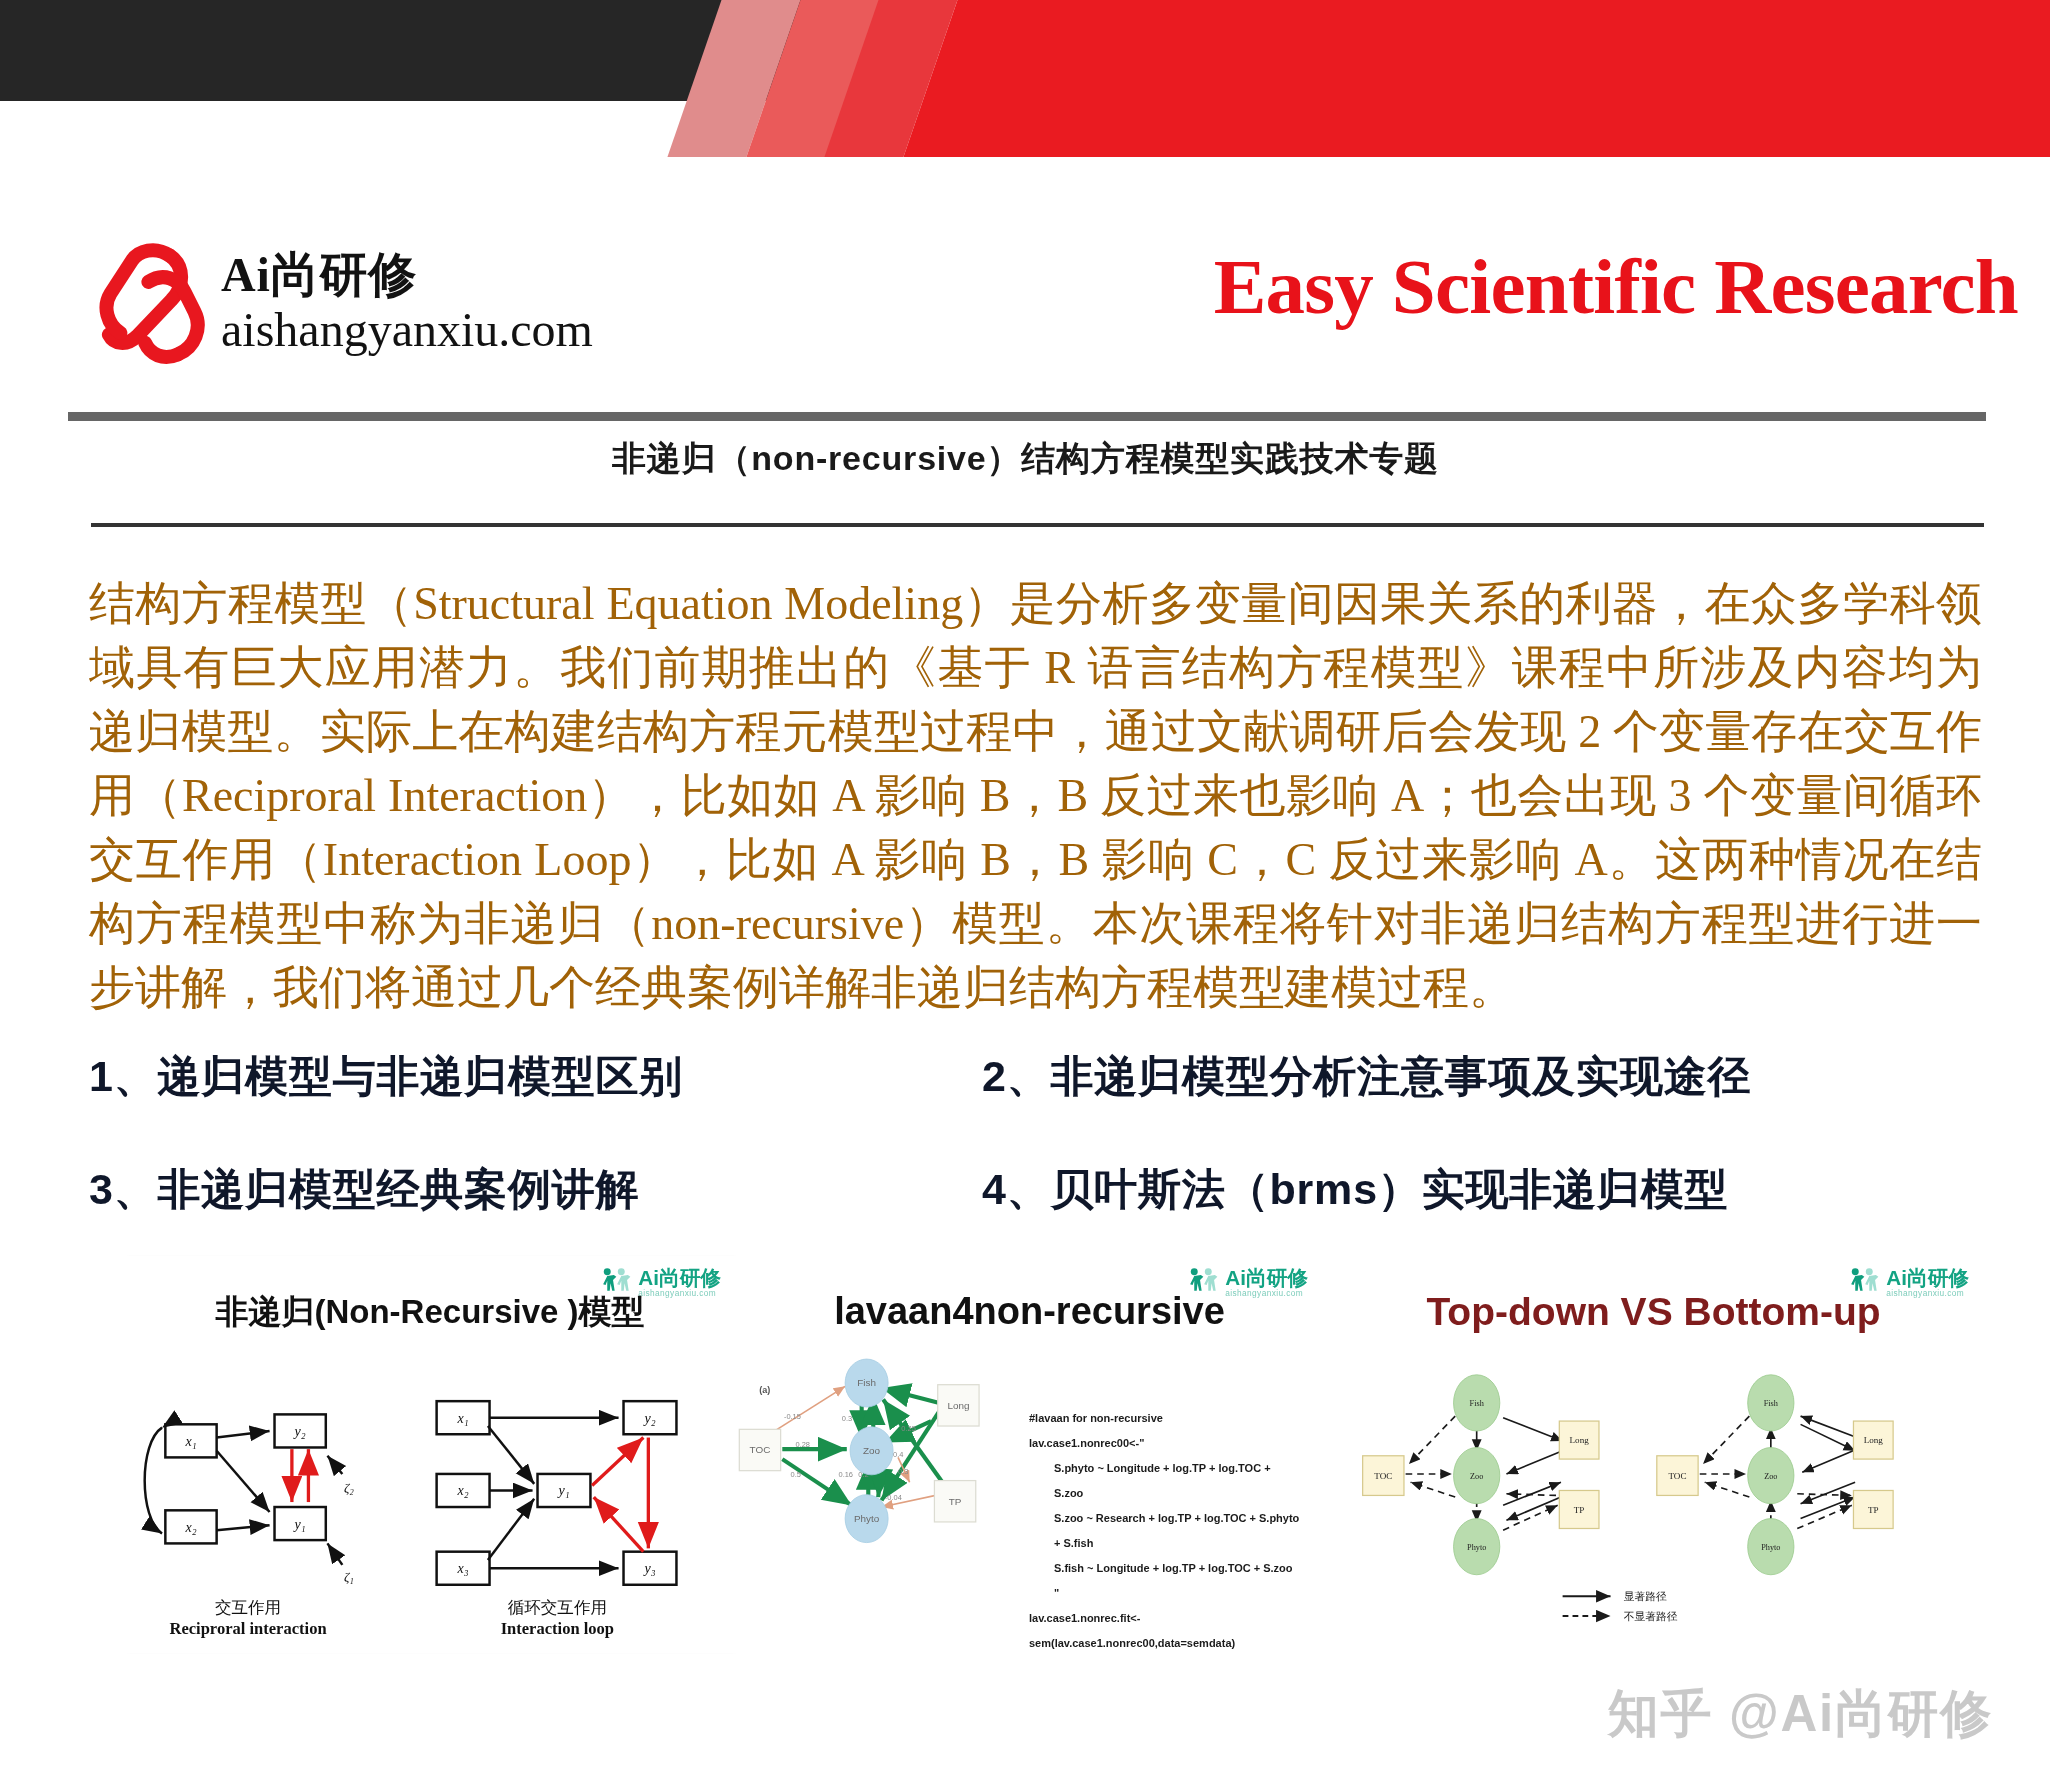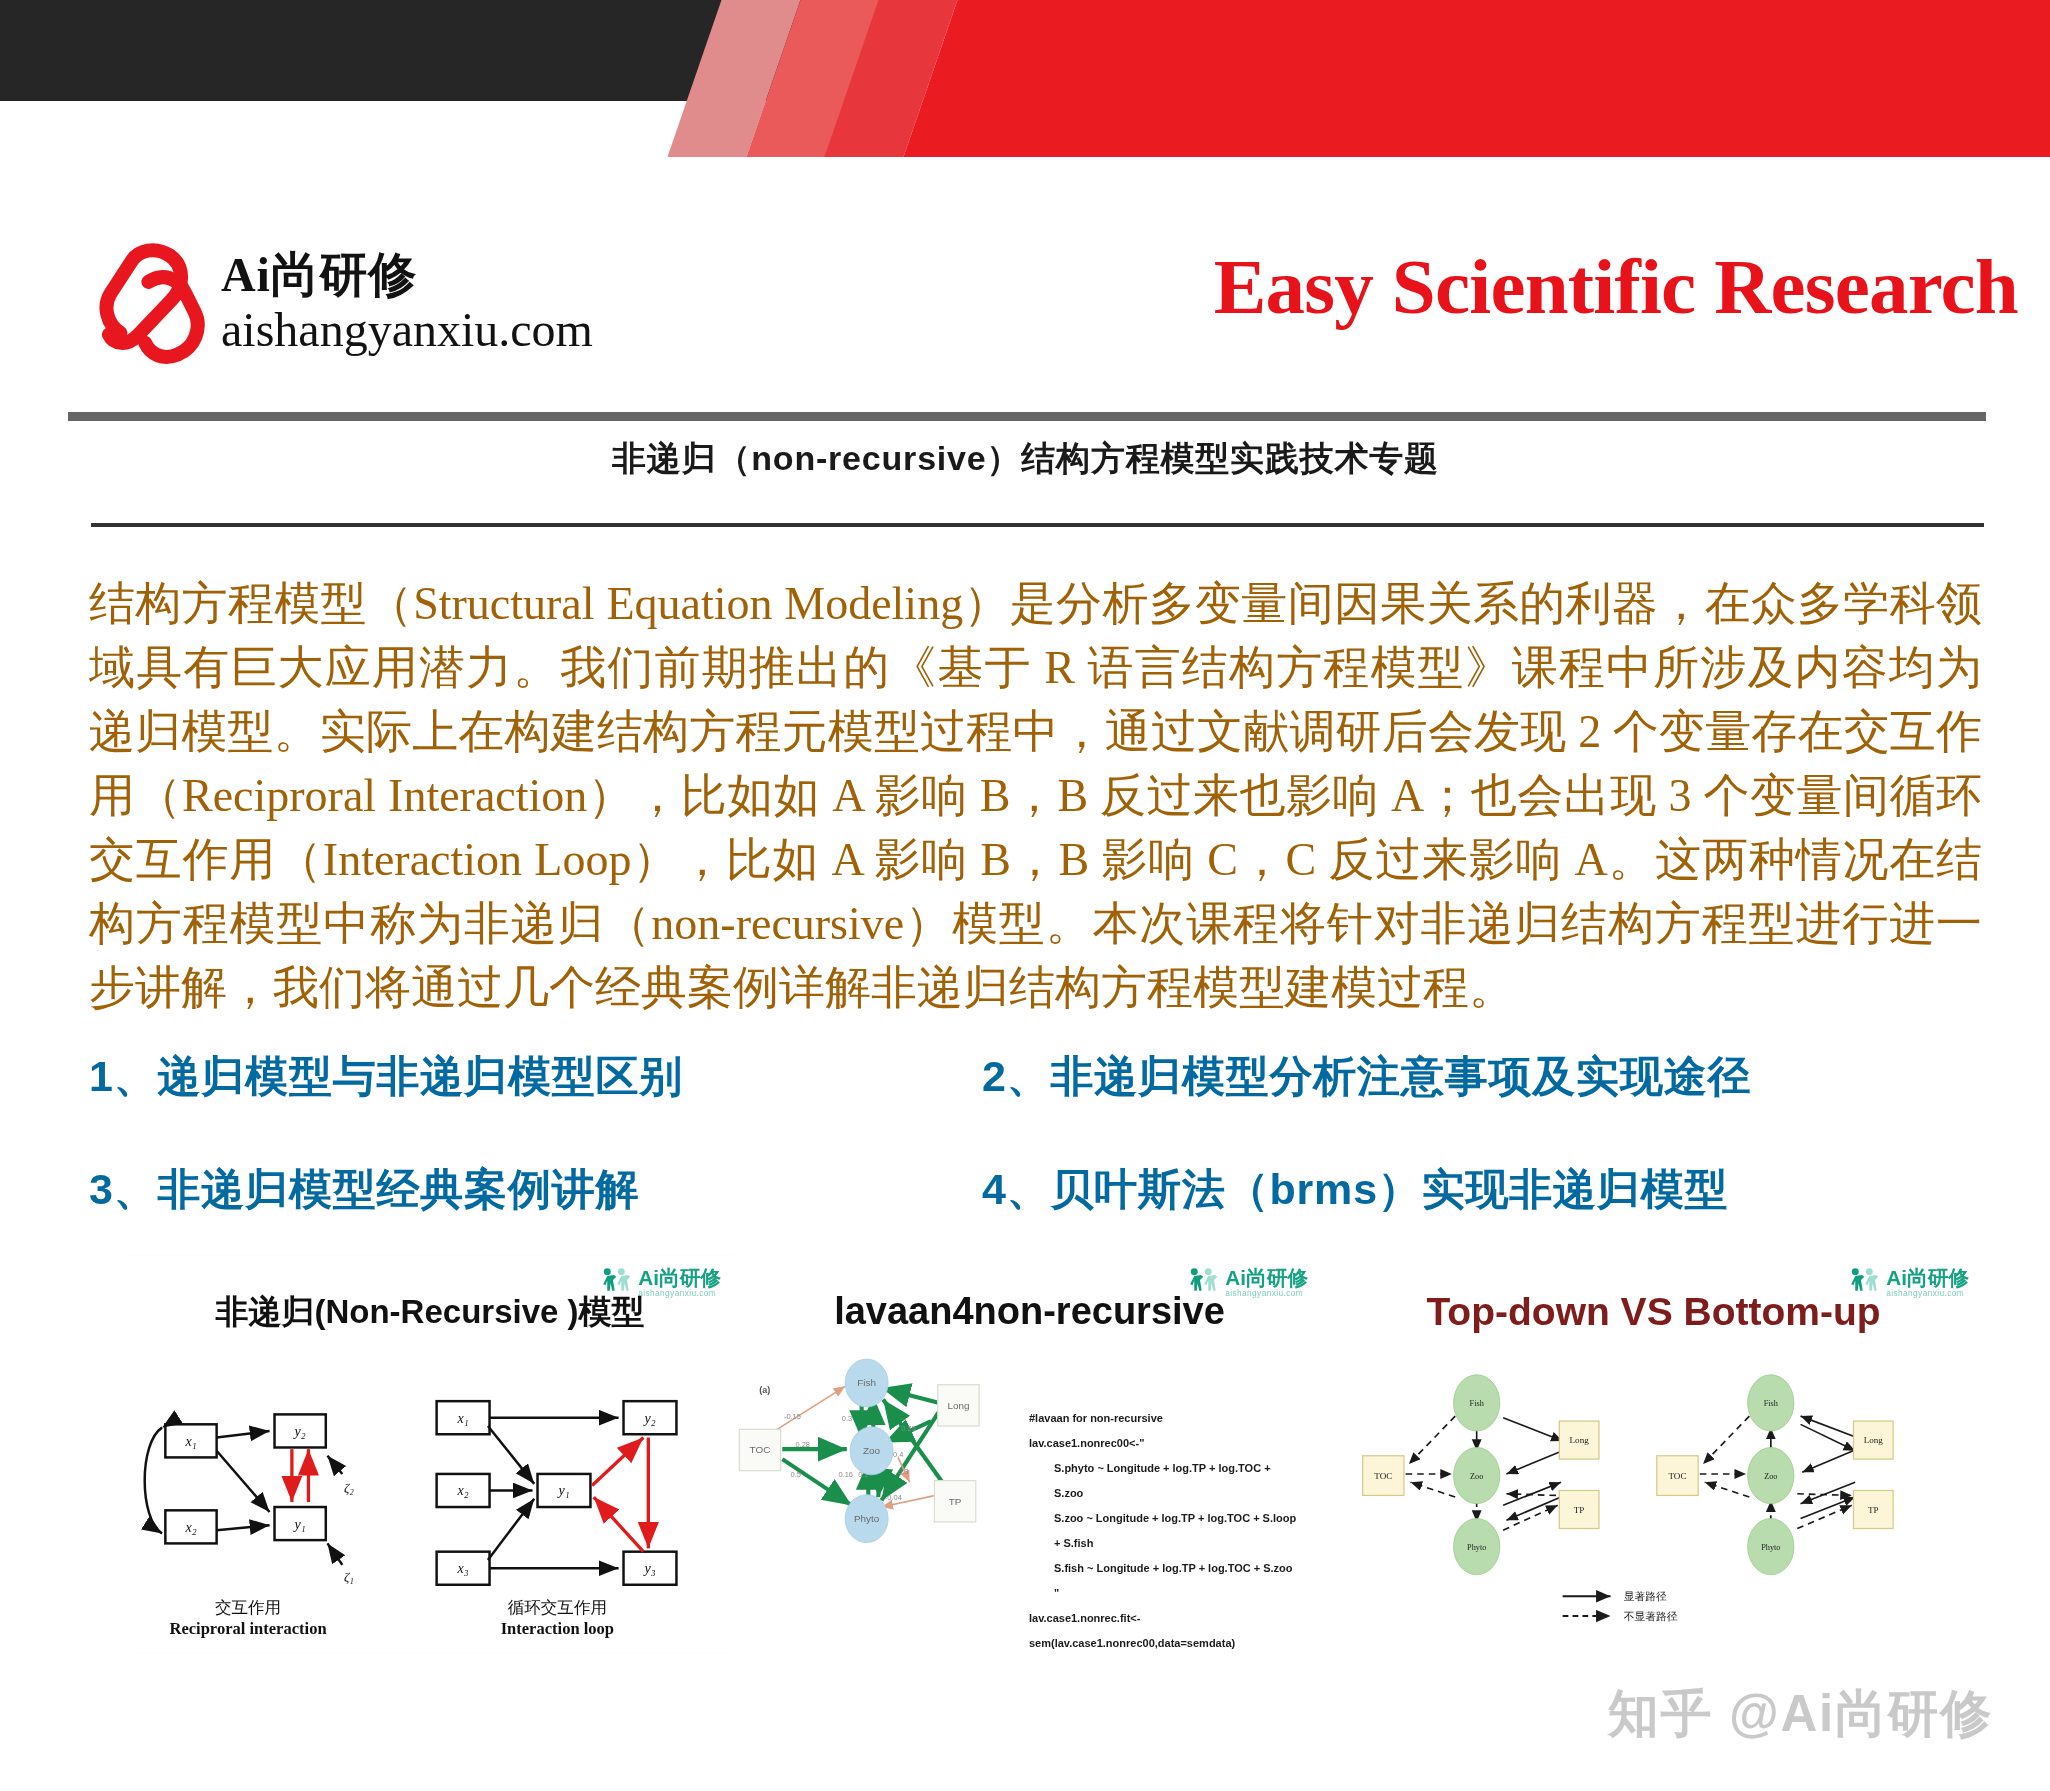--- a/index.html
+++ b/index.html
@@ -48,21 +48,21 @@
     font-family:"Liberation Serif",serif;
     font-size:46px;line-height:64px;color:#a16207;
     text-align:justify;text-justify:inter-ideograph;
   }
 
   
   #topics{position:absolute;left:89px;top:1048px;width:1893px;}
   .topic-row{display:flex;margin-bottom:55px;}
   .topic{
     font-family:"Liberation Sans",sans-serif;font-weight:bold;
-    font-size:43px;color:#0369a1;letter-spacing:0.8px;white-space:nowrap;
+    font-size:43px;color:#0f172a;letter-spacing:0.8px;white-space:nowrap;
   }
   .topic.col1{width:893px;}
   .topic.col2{width:992px;}
 
   
   #figures{position:absolute;left:0px;top:1256px;width:2051px;height:405px;}
   .panel{position:absolute;top:0;height:397px;background:#ffffff;}
   .panel .wm{
     position:absolute;top:10px;right:15px;display:flex;align-items:center;
   }
@@ -328,21 +328,21 @@
         <text x="158" y="62">Fish</text>
         <text x="164" y="144">Zoo</text>
         <text x="158" y="226">Phyto</text>
       </g>
     </svg>
 
     <div class="code-block">
       <span>#lavaan for non-recursive</span><br>
       <span>lav.case1.nonrec00&lt;-"</span><br>
       <span class="ind">S.phyto ~ Longitude + log.TP + log.TOC + S.zoo</span>
-      <span class="ind">S.zoo  ~ Longitude + log.TP + log.TOC + S.loop + S.fish</span>
+      <span class="ind">S.zoo  ~ Research + log.TP + log.TOC + S.phyto + S.fish</span>
       <span class="ind">S.fish ~ Longitude + log.TP + log.TOC + S.zoo</span>
       <span class="ind">"</span>
       <span>lav.case1.nonrec.fit&lt;-sem(lav.case1.nonrec00,data=semdata)</span>
     </div>
   </div>
 
   <div class="panel" id="panel3">
     <div class="wm">
       <div class="wm-people">
         <svg width="35" height="33" viewBox="0 0 42 40" xmlns="http://www.w3.org/2000/svg">

